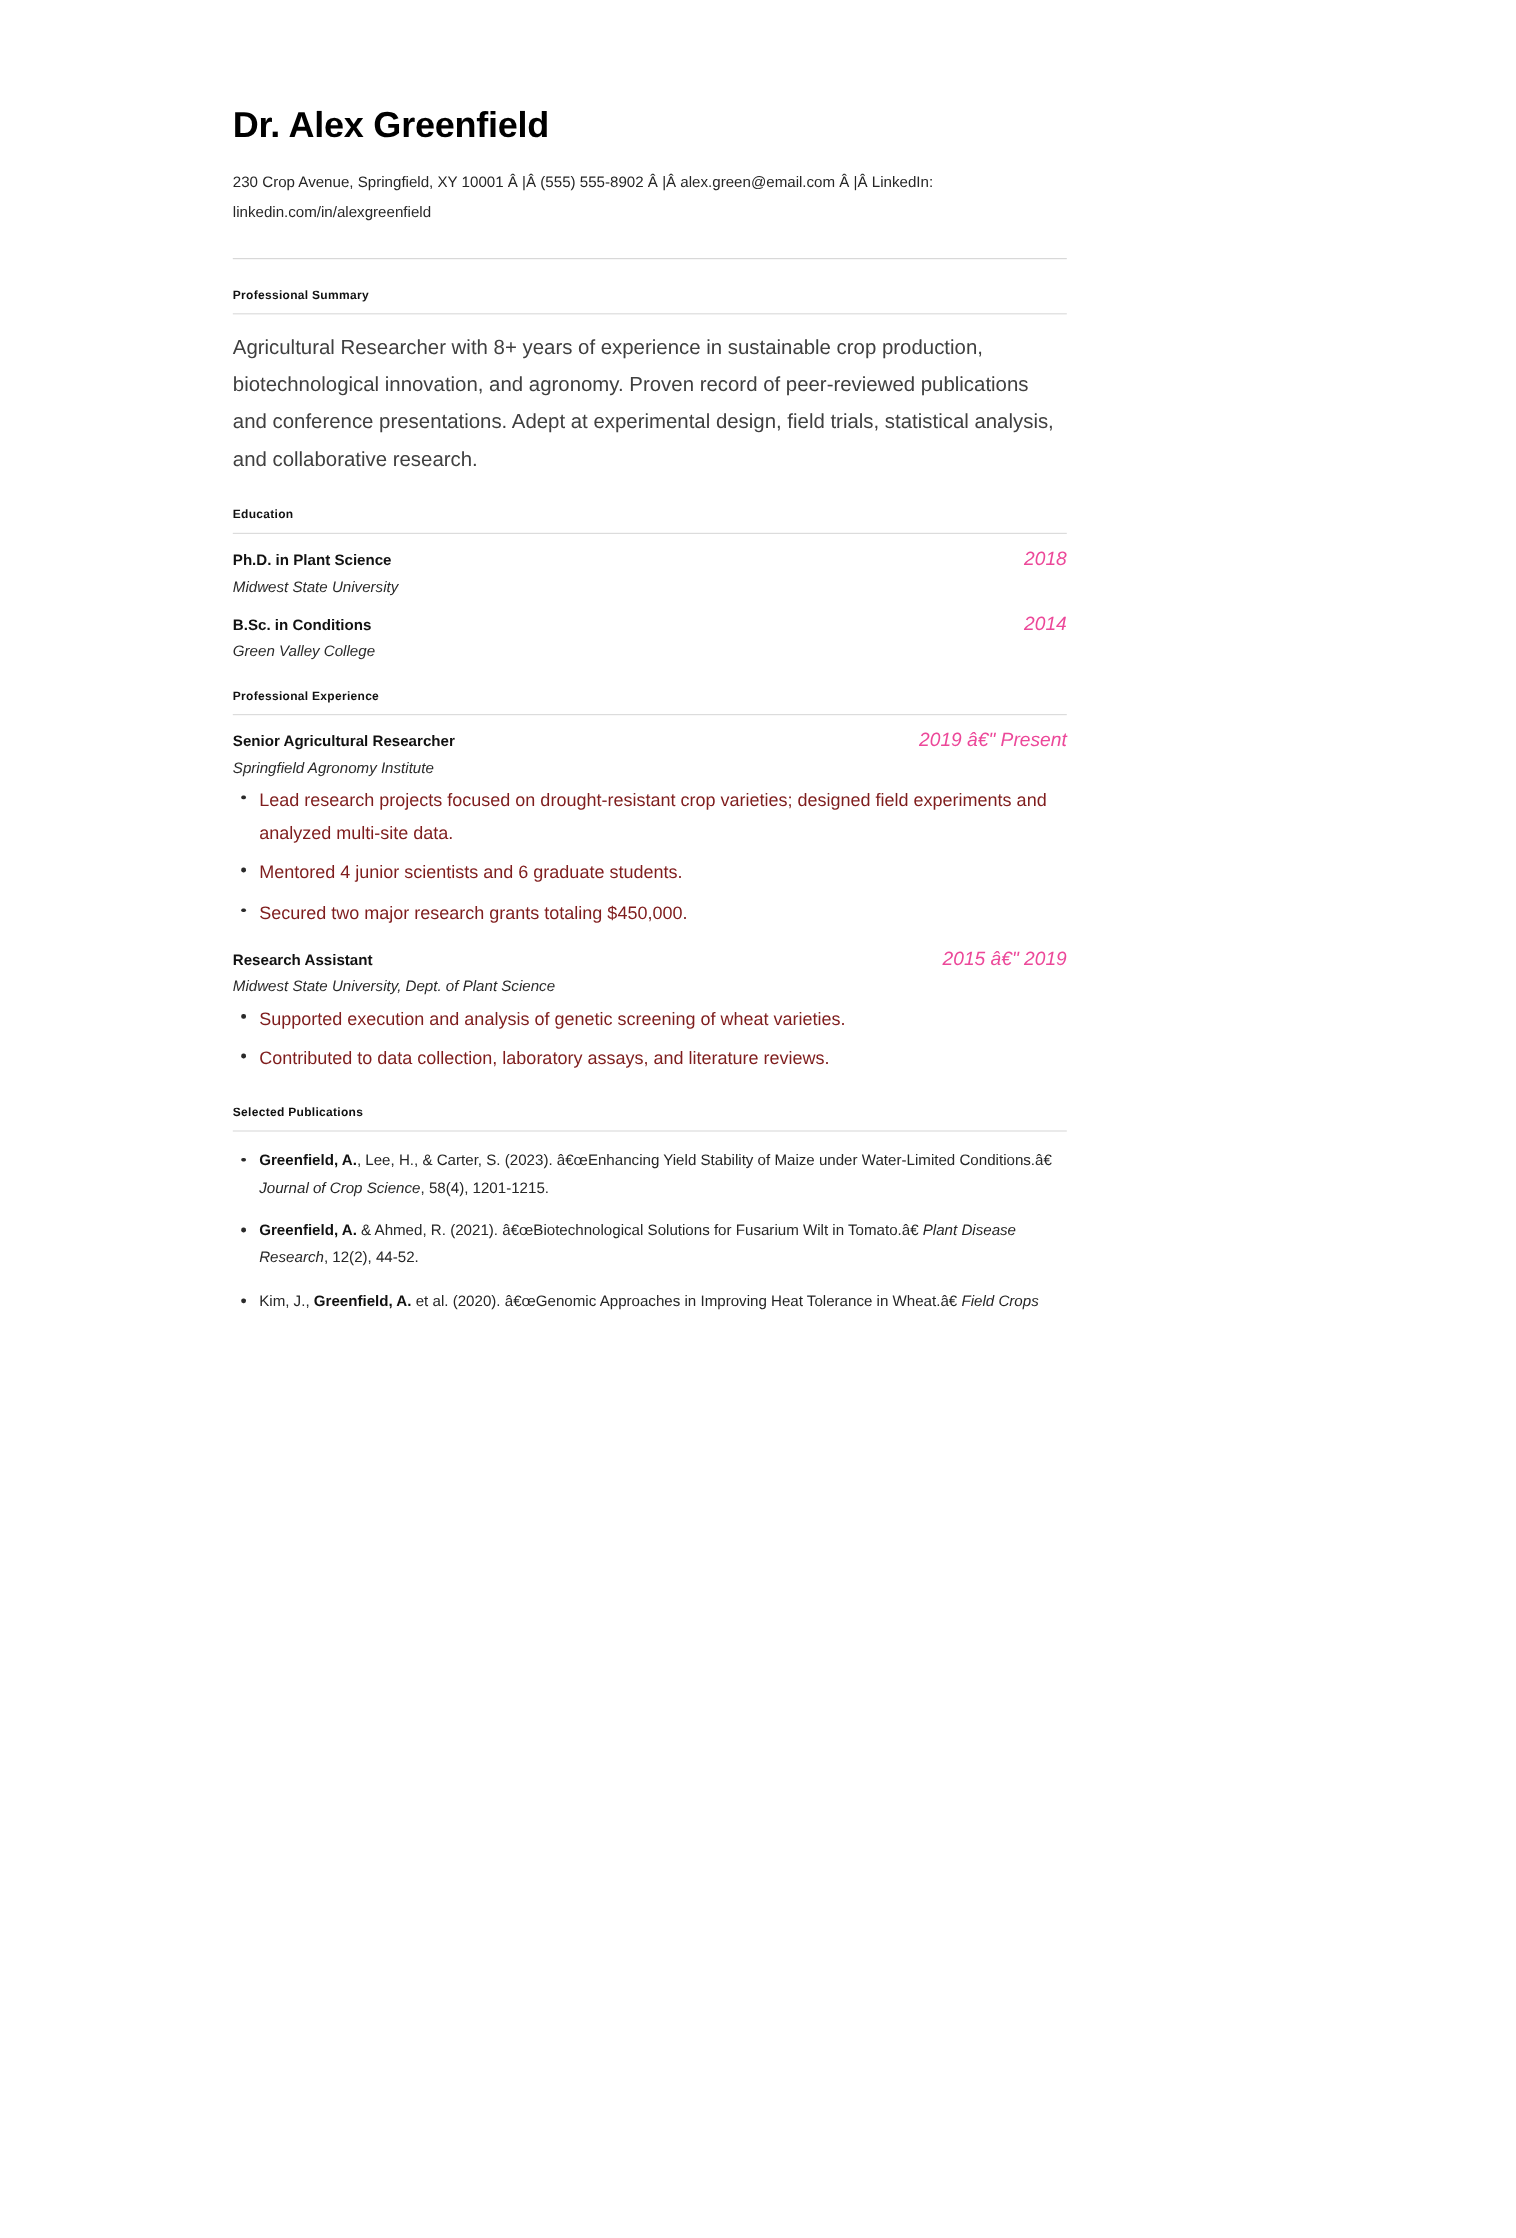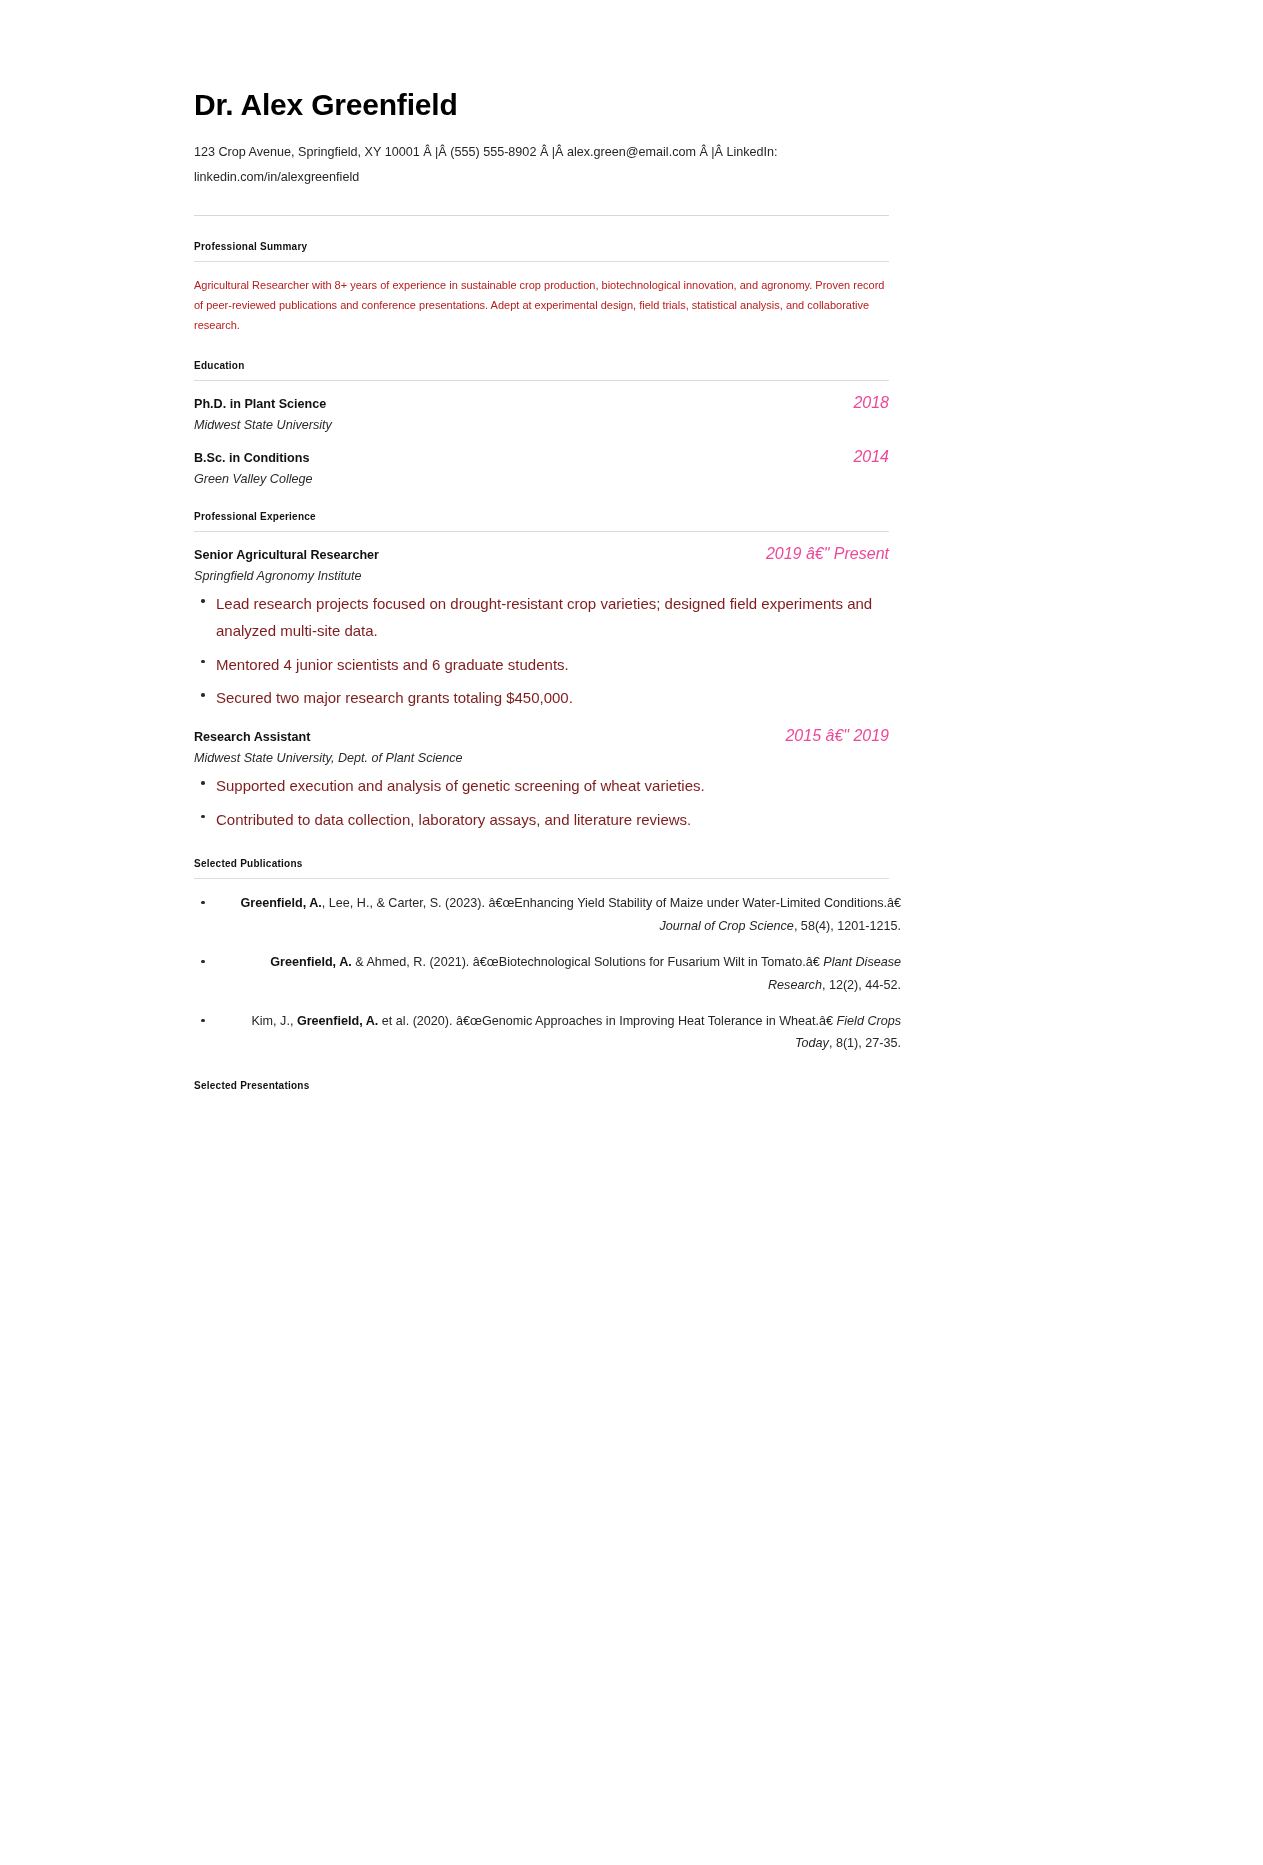--- a/index.html
+++ b/index.html
@@ -76,23 +76,23 @@
     letter-spacing: 0.25px;
     margin: 0 0 9px 0;
   }
   .section-rule {
     border-top: 1px solid #dcdcdc;
     width: 695px;
     margin-bottom: 13px;
   }
 
   .summary-text {
-    font-size: 11px;
+    font-size: 17px;
     line-height: 1.82;
-    color: #b91c1c;
+    color: #404040;
     margin: 0;
   }
 
   
   .entry {
     margin-bottom: 2px;
   }
   .entry + .entry {
     margin-top: 16px;
   }
@@ -144,21 +144,20 @@
     width: 3.5px;
     height: 3.5px;
     border-radius: 50%;
     background: #2a2a2a;
   }
 
   ul.refs {
     list-style: none;
     margin: 2px 0 0 0;
     padding: 0;
-    text-align: right;
   }
   ul.refs li {
     position: relative;
     font-size: 12.6px;
     line-height: 1.82;
     color: #262626;
     padding-left: 22px;
     margin-bottom: 13px;
     width: 685px;
   }
@@ -180,21 +179,21 @@
 </style>
 </head>
 <body>
 
 <div class="page">
   <div class="doc-clip">
     <div class="doc">
 
       <h1 class="name">Dr. Alex Greenfield</h1>
 
-      <div class="contact">123 Crop Avenue, Springfield, XY 10001 Â |Â  (555) 555-8902 Â |Â  alex.green@email.com Â |Â  LinkedIn: linkedin.com/in/alexgreenfield</div>
+      <div class="contact">230 Crop Avenue, Springfield, XY 10001 Â |Â  (555) 555-8902 Â |Â  alex.green@email.com Â |Â  LinkedIn: linkedin.com/in/alexgreenfield</div>
 
       <div class="header-rule"></div>
 
       <div class="section">
         <h2 class="section-title">Professional Summary</h2>
         <div class="section-rule"></div>
         <p class="summary-text">Agricultural Researcher with 8+ years of experience in sustainable crop production, biotechnological innovation, and agronomy. Proven record of peer-reviewed publications and conference presentations. Adept at experimental design, field trials, statistical analysis, and collaborative research.</p>
       </div>
 
       <div class="section">

